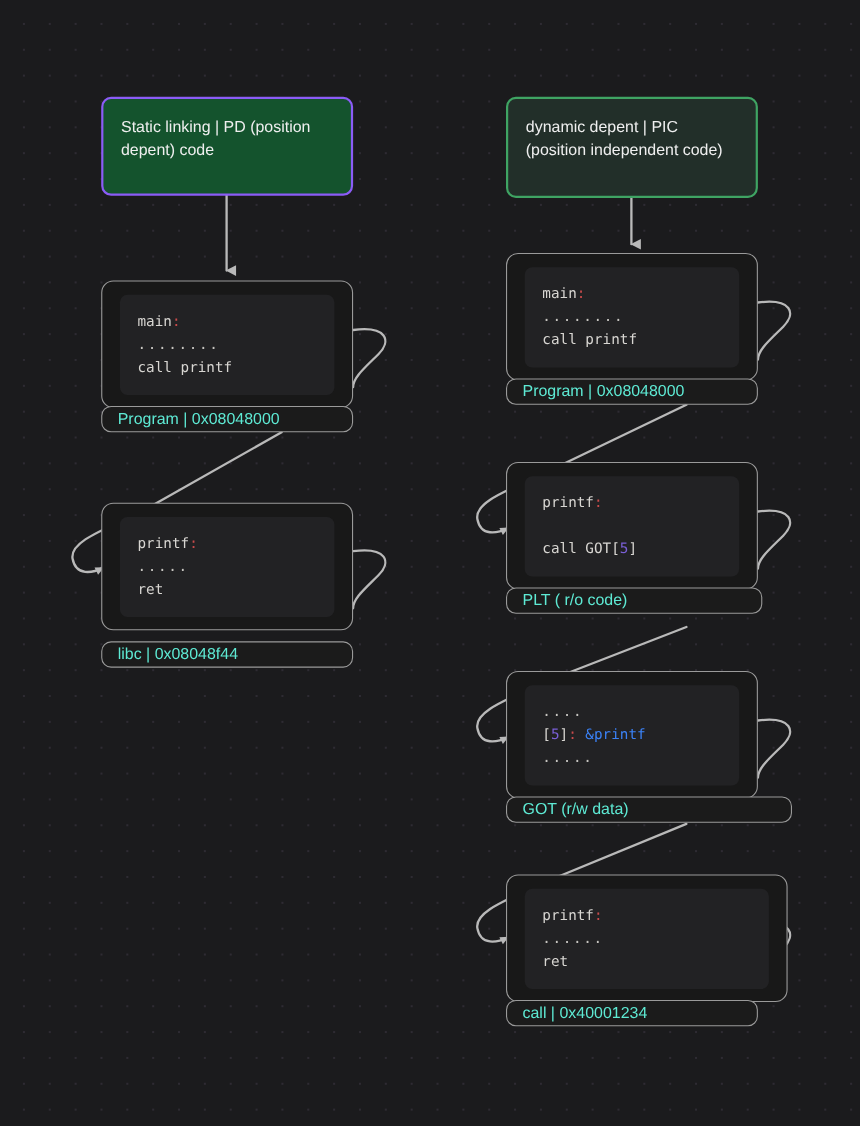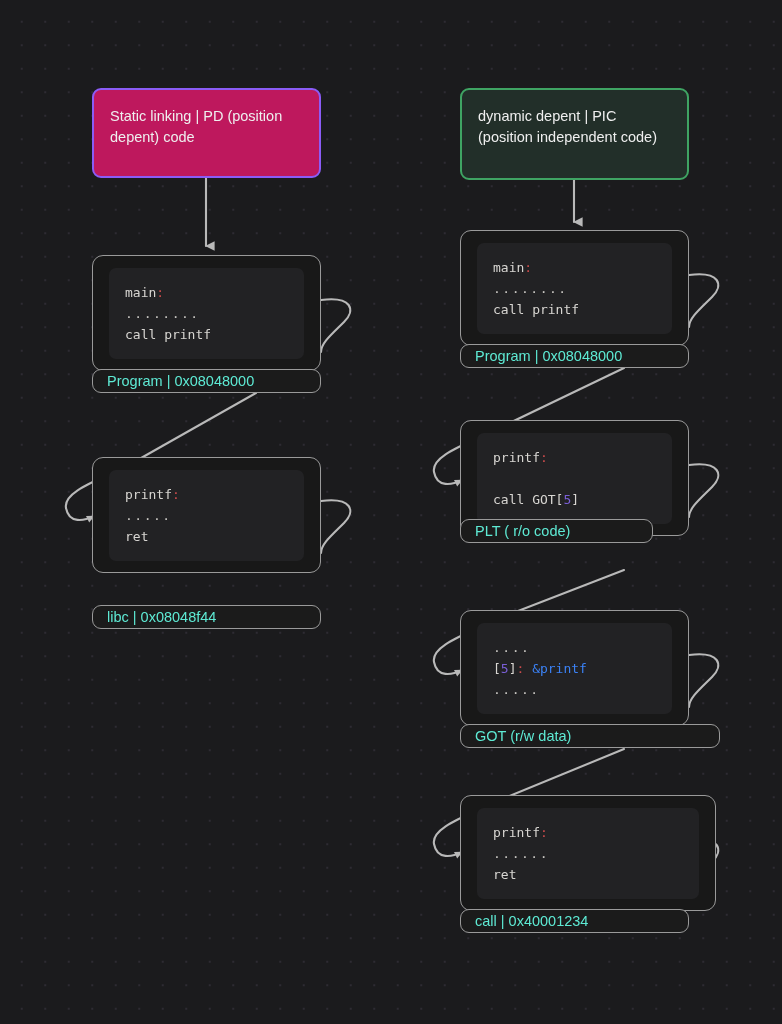--- a/index.html
+++ b/index.html
@@ -21,21 +21,21 @@
   svg.edges{position:absolute;left:0;top:0;width:782px;height:1024px;overflow:visible;}
   .edge{fill:none;stroke:#b9b9b9;stroke-width:2.1;stroke-linecap:round;stroke-linejoin:round;}
   .arrowfill{fill:#b9b9b9;}
 
   .node{position:absolute;box-sizing:border-box;}
 
   
   .hdr{
     border-radius:9px;
     border:2px solid #8b5cf6;
-    background:#be185d;
+    background:#14532d;
     color:#efefef;
     font-size:14.5px;
     line-height:20.5px;
     padding:16px 16px 14px 16px;
     box-sizing:border-box;
   }
   .hdr.green{border-color:#3fa463;background:#222f29;}
 
   
   .block{
@@ -123,42 +123,42 @@
 </div>
 <div class="node caption" style="left:92px;top:369px;width:229px;height:24px;">
   <span>Program | 0x08048000</span>
 </div>
 
 <div class="node block" style="left:92px;top:457px;width:229px;height:116px;">
   <div class="codebox"><span>printf</span><span class="pun">:</span>
 <span class="dots">.....</span>
 <span>ret</span></div>
 </div>
-<div class="node caption" style="left:92px;top:605px;width:229px;height:24px;">
+<div class="node caption" style="left:92px;top:583px;width:229px;height:24px;">
   <span>libc | 0x08048f44</span>
 </div>
 
 <div class="node hdr green" style="left:460px;top:88px;width:229px;height:92px;">
   <span>dynamic depent | PIC (position independent code)</span>
 </div>
 
 <div class="node block" style="left:460px;top:230px;width:229px;height:116px;">
   <div class="codebox"><span>main</span><span class="pun">:</span>
 <span class="dots">........</span>
 <span>call printf</span></div>
 </div>
 <div class="node caption" style="left:460px;top:344px;width:229px;height:24px;">
   <span>Program | 0x08048000</span>
 </div>
 
 <div class="node block" style="left:460px;top:420px;width:229px;height:116px;">
   <div class="codebox"><span>printf</span><span class="pun">:</span>
 <span class="blank"></span><span>call GOT[</span><span class="num">5</span><span>]</span></div>
 </div>
-<div class="node caption" style="left:460px;top:519px;width:193px;height:24px;">
+<div class="node caption" style="left:460px;top:534px;width:233px;height:24px;">
   <span>PLT ( r/o code)</span>
 </div>
 
 <div class="node block" style="left:460px;top:610px;width:229px;height:116px;">
   <div class="codebox"><span class="dots">....</span>
 <span>[</span><span class="num">5</span><span>]</span><span class="pun">:</span><span class="sym"> &amp;printf</span>
 <span class="dots">.....</span></div>
 </div>
 <div class="node caption" style="left:460px;top:724px;width:260px;height:24px;">
   <span>GOT (r/w data)</span>

